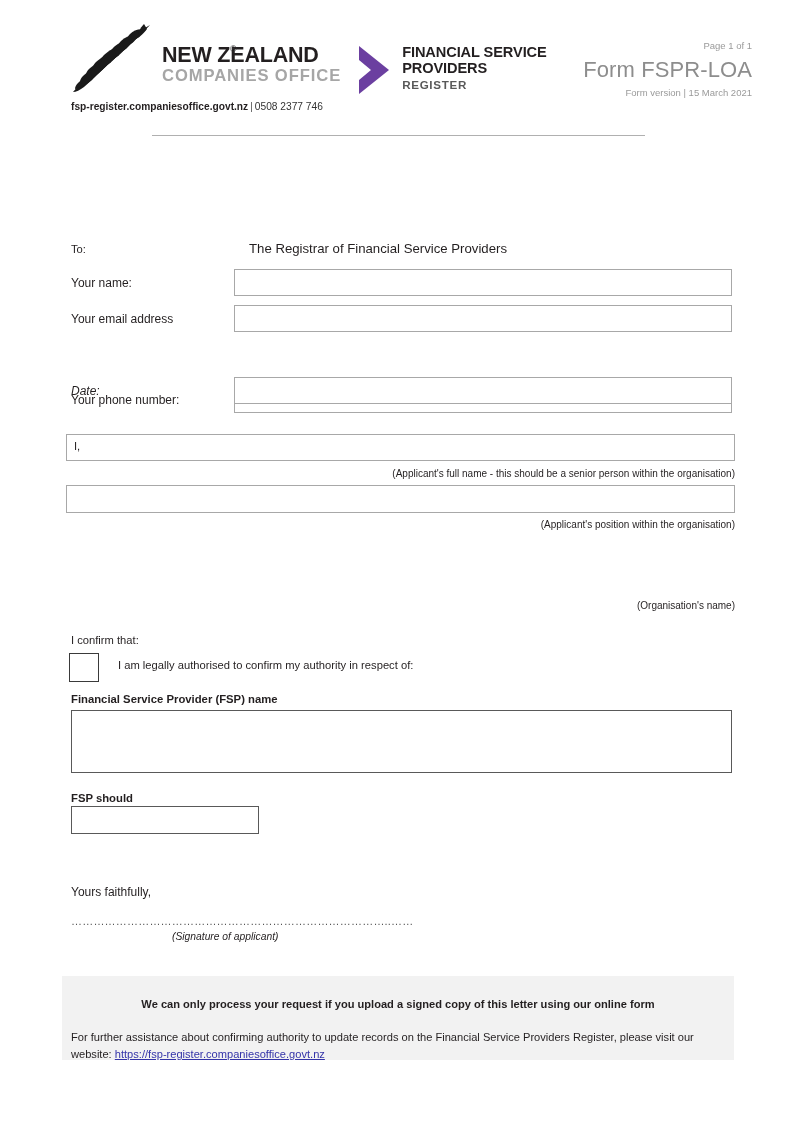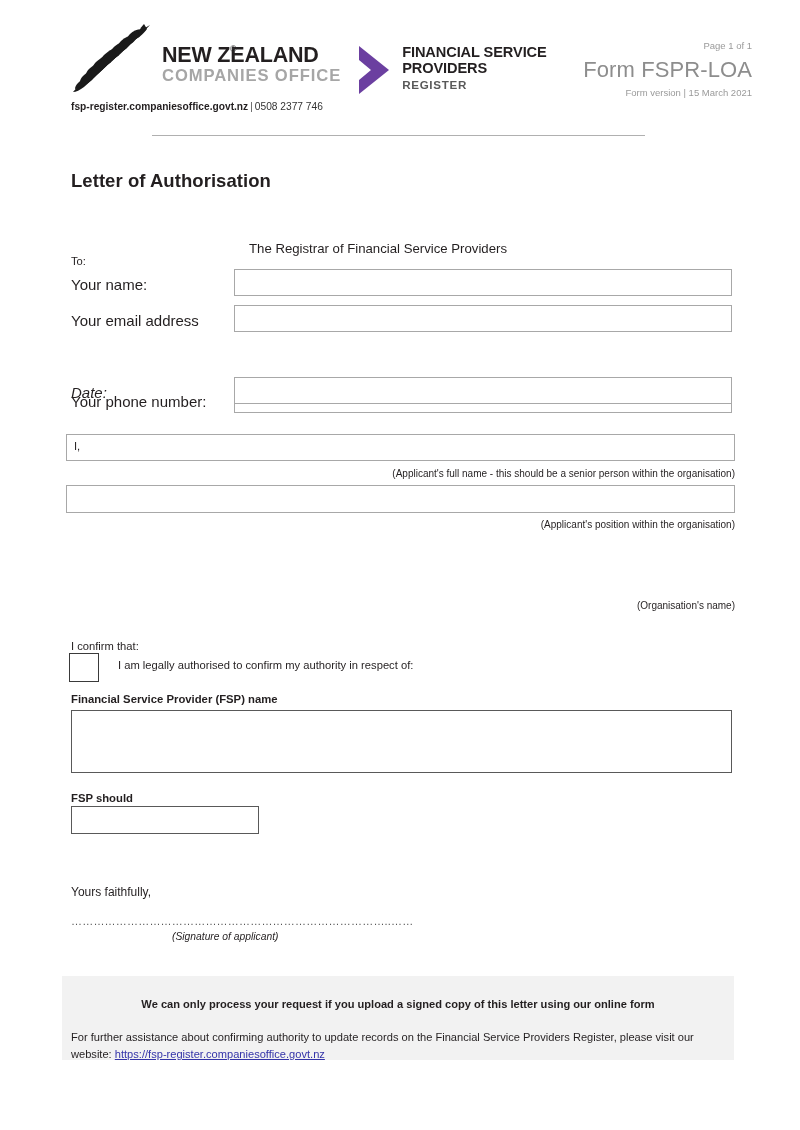--- a/index.html
+++ b/index.html
@@ -141,41 +141,41 @@
 
   
   .to-row {
     position: absolute;
     left: 71px; top: 243px;
     width: 680px;
     height: 18px;
   }
   .to-label {
     position: absolute;
-    left: 0; top: 12px;
+    left: 0; top: 0;
     font-size: 11.2px;
     color: #231f20;
   }
   .to-value {
     position: absolute;
     left: 178px; top: -2px;
     font-size: 13.2px;
     color: #231f20;
   }
 
   .field-row {
     position: absolute;
     left: 71px;
     width: 664px;
     height: 29px;
   }
   .field-label {
     position: absolute;
     left: 0; top: 7px;
-    font-size: 15px;
+    font-size: 12px;
     color: #231f20;
     white-space: nowrap;
   }
   .field-box {
     position: absolute;
     left: 163px; top: 0;
     width: 498px; height: 27px;
     border: 1px solid #a8a8a8;
     background: #ffffff;
     box-sizing: border-box;
@@ -201,21 +201,20 @@
     font-size: 10px;
     color: #231f20;
   }
 
   
   .confirm-label {
     position: absolute;
     left: 71px; top: 634px;
     font-size: 11.2px;
     color: #231f20;
-    margin-top: 6px;
   }
   .confirm-box {
     position: absolute;
     left: 69px; top: 653px;
     width: 30px; height: 29px;
     border: 1px solid #3a3a3a;
     background: #ffffff;
     box-sizing: border-box;
   }
   .confirm-text {
@@ -357,21 +356,20 @@
 
     <div class="header-right">
       <div class="page-count">Page 1 of 1</div>
       <div class="form-code">Form FSPR-LOA</div>
       <div class="form-version">Form version | 15 March 2021</div>
     </div>
 
     <div class="hrule"></div>
   </div>
 
-  <div class="doc-title">Letter of Authorisation</div>
 
   <div class="to-row">
     <span class="to-label">To:</span>
     <span class="to-value">The Registrar of Financial Service Providers</span>
   </div>
 
   <div class="field-row" style="top:269px;">
     <span class="field-label">Your name:</span>
     <div class="field-box"></div>
   </div>

